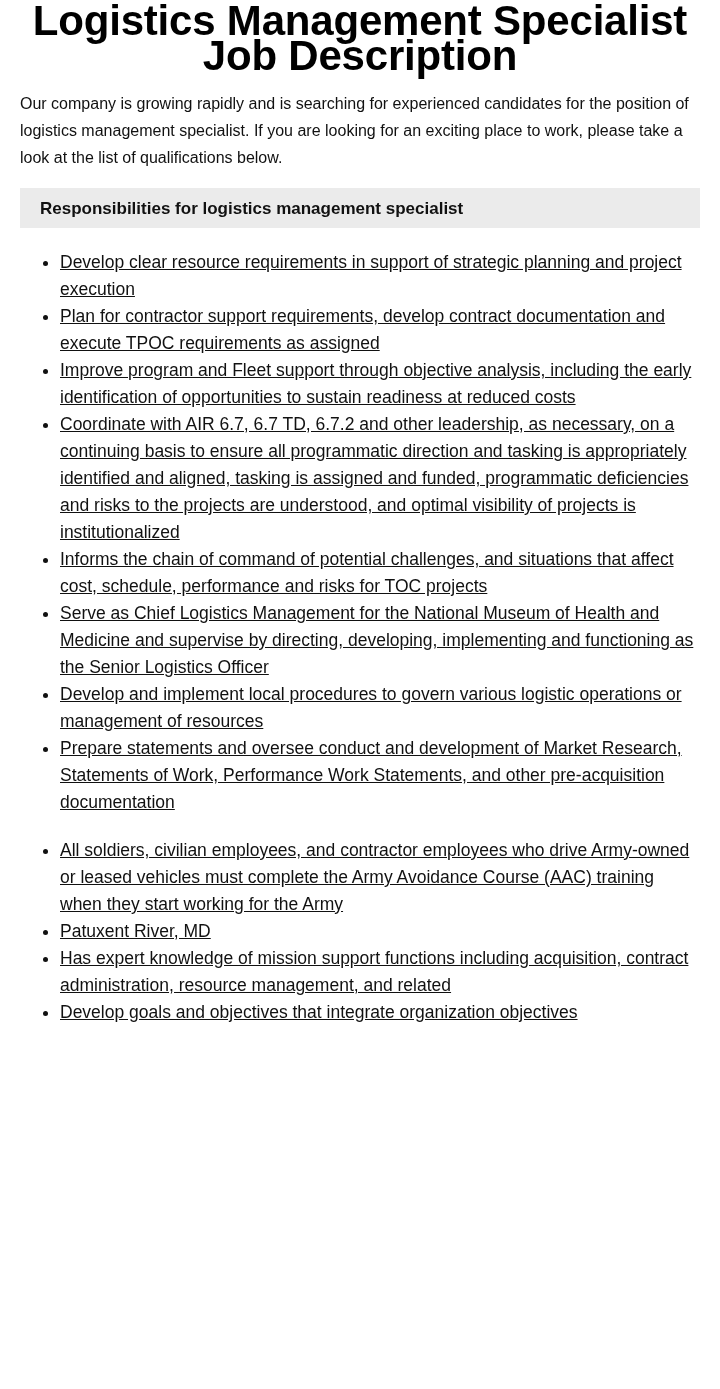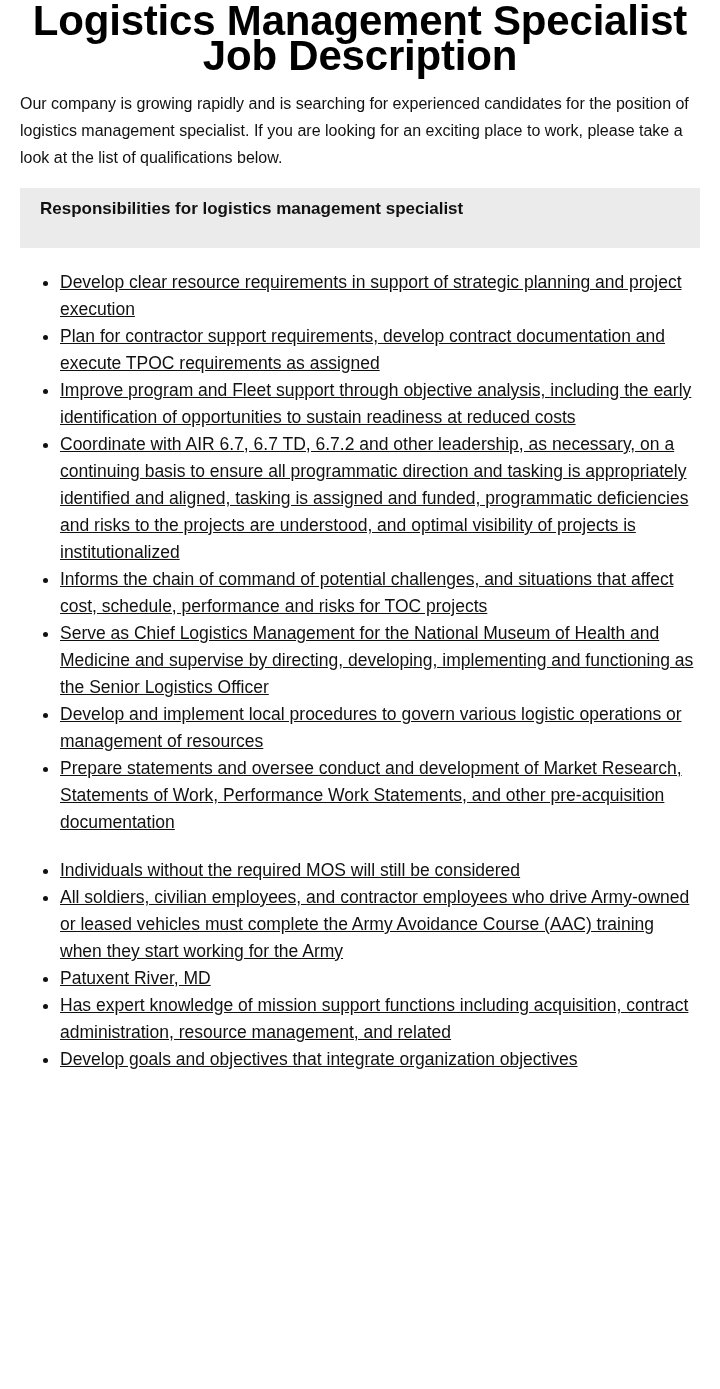--- a/index.html
+++ b/index.html
@@ -21,21 +21,21 @@
   }
   .intro {
     margin: 17px 0 0 0;
     font-size: 16px;
     line-height: 27px;
     color: #111111;
   }
   .section-header {
     margin-top: 17px;
     background: #ebebeb;
-    height: 60px;
+    height: 40px;
     line-height: 42px;
     padding-left: 20px;
     font-size: 17px;
     font-weight: bold;
     color: #111111;
   }
   ul.items {
     margin: 21px 0 0 0;
     padding-left: 40px;
     list-style: none;
@@ -72,20 +72,19 @@
     <li>Plan for contractor support requirements, develop contract documentation and execute TPOC requirements as assigned</li>
     <li>Improve program and Fleet support through objective analysis, including the early identification of opportunities to sustain readiness at reduced costs</li>
     <li>Coordinate with AIR 6.7, 6.7 TD, 6.7.2 and other leadership, as necessary, on a continuing basis to ensure all programmatic direction and tasking is appropriately identified and aligned, tasking is assigned and funded, programmatic deficiencies and risks to the projects are understood, and optimal visibility of projects is institutionalized</li>
     <li>Informs the chain of command of potential challenges, and situations that affect cost, schedule, performance and risks for TOC projects</li>
     <li>Serve as Chief Logistics Management for the National Museum of Health and Medicine and supervise by directing, developing, implementing and functioning as the Senior Logistics Officer</li>
     <li>Develop and implement local procedures to govern various logistic operations or management of resources</li>
     <li>Prepare statements and oversee conduct and development of Market Research, Statements of Work, Performance Work Statements, and other pre-acquisition documentation</li>
   </ul>
 
   <ul class="items">
-    <li>Individuals without the required MOS will still be considered</li>
     <li>All soldiers, civilian employees, and contractor employees who drive Army-owned or leased vehicles must complete the Army Avoidance Course (AAC) training when they start working for the Army</li>
     <li>Patuxent River, MD</li>
     <li>Has expert knowledge of mission support functions including acquisition, contract administration, resource management, and related</li>
     <li>Develop goals and objectives that integrate organization objectives</li>
   </ul>
   <div class="gap"></div>
 </div>
 
 </body></html>

